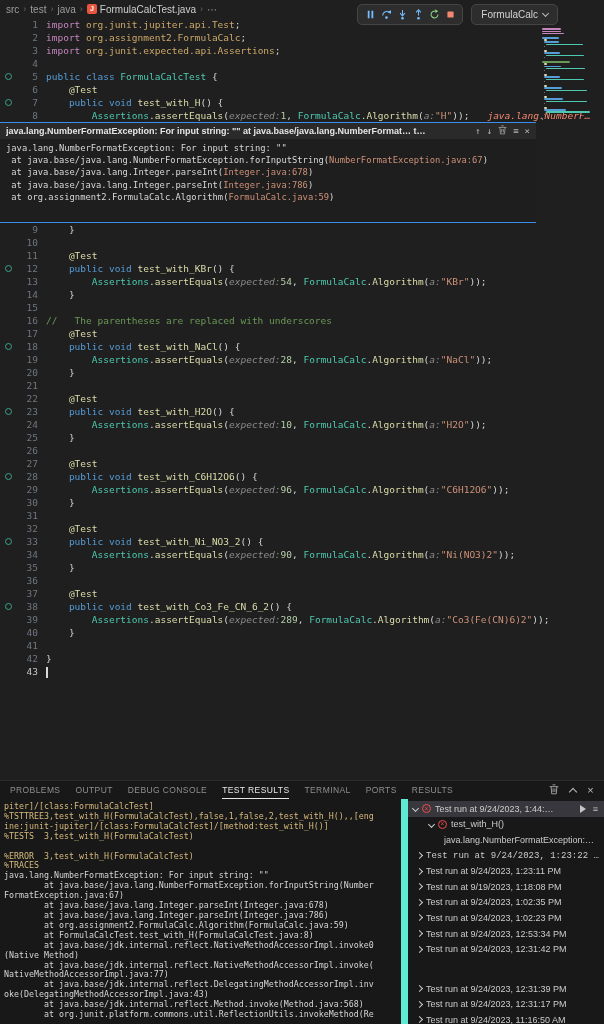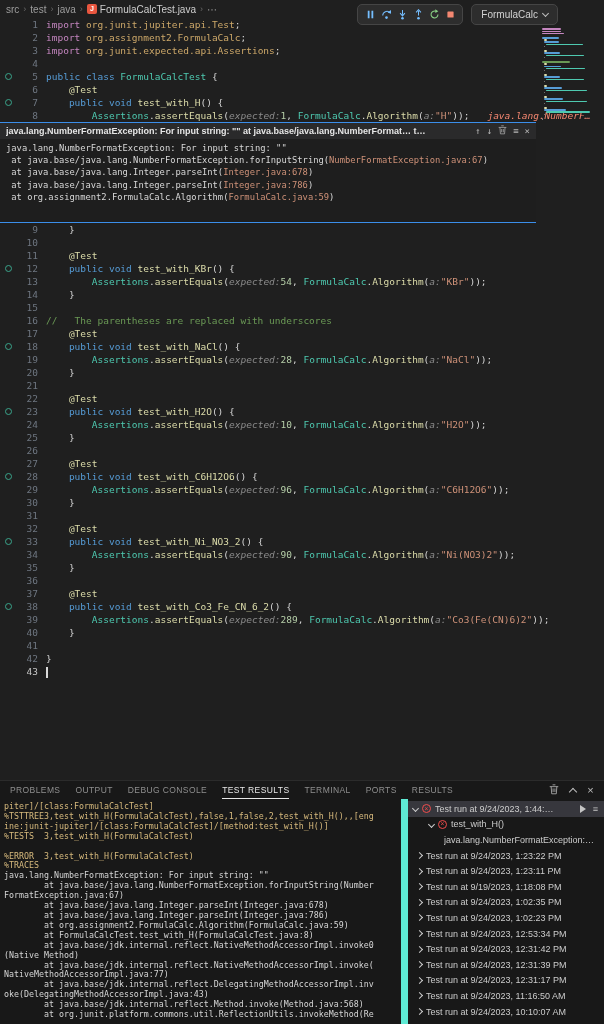--- a/index.html
+++ b/index.html
@@ -372,21 +372,21 @@
           </span>
         </div>
         <div class="trow" style="padding-left: 21px;">
           <span class="chev down"></span>
           <span class="err-circ">×</span>
           <span class="t-label">test_with_H()</span>
         </div>
         <div class="trow" style="padding-left: 36px;">
           <span class="t-label">java.lang.NumberFormatException:…</span>
         </div>
-        <div class="trow" style="padding-left: 9px;">
+        <div class="trow" style="padding-left: 9px; font-family: Liberation Mono, monospace;">
           <span class="chev right"></span>
           <span class="t-label">Test run at 9/24/2023, 1:23:22 PM</span>
         </div>
         <div class="trow" style="padding-left: 9px;">
           <span class="chev right"></span>
           <span class="t-label">Test run at 9/24/2023, 1:23:11 PM</span>
         </div>
         <div class="trow" style="padding-left: 9px;">
           <span class="chev right"></span>
           <span class="t-label">Test run at 9/19/2023, 1:18:08 PM</span>
@@ -400,21 +400,21 @@
           <span class="t-label">Test run at 9/24/2023, 1:02:23 PM</span>
         </div>
         <div class="trow" style="padding-left: 9px;">
           <span class="chev right"></span>
           <span class="t-label">Test run at 9/24/2023, 12:53:34 PM</span>
         </div>
         <div class="trow" style="padding-left: 9px;">
           <span class="chev right"></span>
           <span class="t-label">Test run at 9/24/2023, 12:31:42 PM</span>
         </div>
-        <div class="trow" style="padding-left: 9px;">
+        <div class="trow" style="padding-left: 9px; margin-top: 24px;">
           <span class="chev right"></span>
           <span class="t-label">Test run at 9/24/2023, 12:31:39 PM</span>
         </div>
         <div class="trow" style="padding-left: 9px;">
           <span class="chev right"></span>
           <span class="t-label">Test run at 9/24/2023, 12:31:17 PM</span>
         </div>
         <div class="trow" style="padding-left: 9px;">
           <span class="chev right"></span>
           <span class="t-label">Test run at 9/24/2023, 11:16:50 AM</span>

